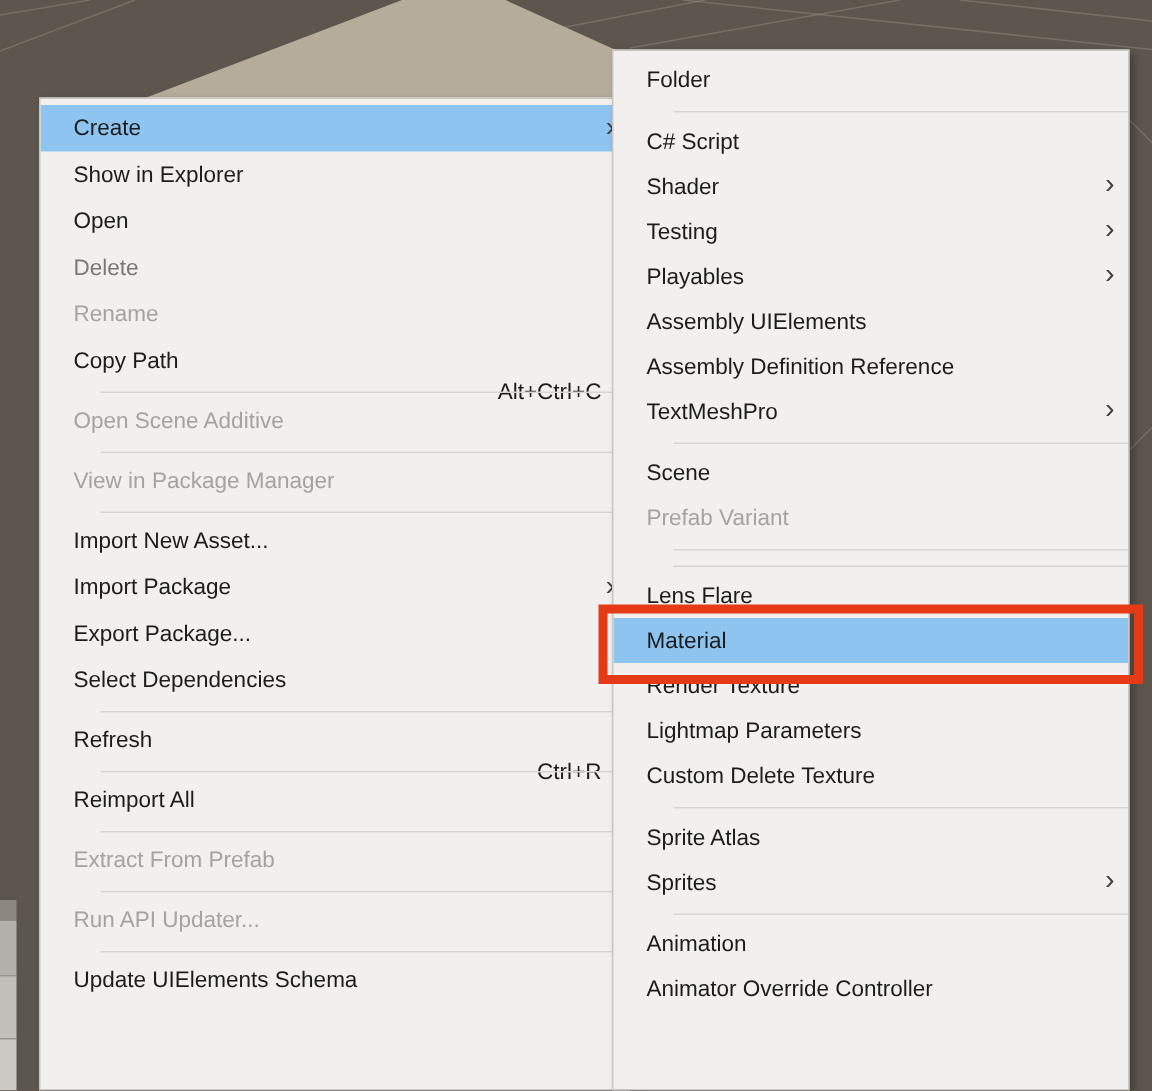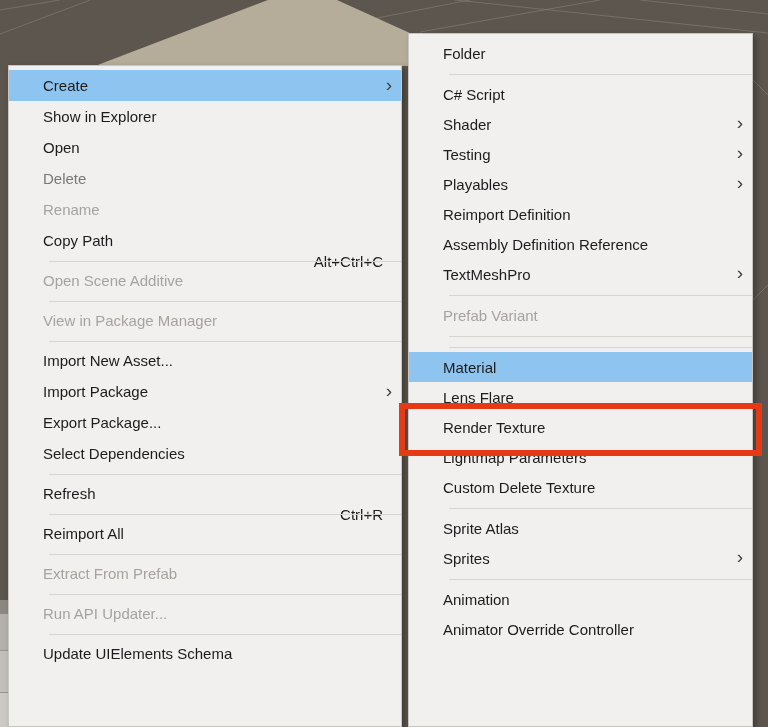--- a/index.html
+++ b/index.html
@@ -21,25 +21,25 @@
     background:var(--roof);
     clip-path:polygon(95px 66px,268px 0,337px 0,412px 34px,412px 66px);
   }
   .panel-strip{position:absolute;left:0;width:11px;z-index:2;}
   .menu{
     position:absolute; background:var(--menu-bg);
     border:1px solid var(--menu-border);
     box-shadow:3px 3px 6px rgba(0,0,0,0.32);
     padding-top:4px; overflow:hidden;
   }
-  .menu-left{left:8px; top:65px; width:394px; height:662px; z-index:5;}
+  .menu-left{left:26px; top:65px; width:394px; height:662px; z-index:5;}
   .menu-sub{left:408px; top:33px; width:345px; height:694px; z-index:6;}
   .mi{
     position:relative; display:flex; align-items:center;
-    padding-left:34px; padding-right:18px;
+    padding-left:22px; padding-right:18px;
   }
   .menu-left .mi{height:31px;}
   .menu-sub .mi{height:30px;}
   .mi.hl{background:var(--hl);}
   .mi.dis .lbl{color:var(--dis);text-align:center;}
   .mi.dim .lbl{color:var(--dim);}
   .mi .shortcut{margin-left:auto;margin-top:42px;}
   .mi .arrow{
     position:absolute; right:9px; top:50%; transform:translateY(-56%);
     font-size:19px; line-height:1; color:#3f3f3f;
@@ -176,48 +176,51 @@
     </div>
     <div class="mi">
       <span class="lbl">Testing</span>
       <span class="arrow">›</span>
     </div>
     <div class="mi">
       <span class="lbl">Playables</span>
       <span class="arrow">›</span>
     </div>
     <div class="mi">
-      <span class="lbl">Reimport Definition</span>
+      <span class="lbl">Assembly UIElements</span>
     </div>
     <div class="mi">
       <span class="lbl">Assembly Definition Reference</span>
     </div>
     <div class="mi">
       <span class="lbl">TextMeshPro</span>
       <span class="arrow">›</span>
     </div>
     <div class="msep">
       <div class="line"></div>
     </div>
+    <div class="mi">
+      <span class="lbl">Scene</span>
+    </div>
     <div class="mi dis">
       <span class="lbl">Prefab Variant</span>
     </div>
     <div class="msep">
       <div class="line"></div>
     </div>
     <div class="msep">
       <div class="line"></div>
+    </div>
+    <div class="mi">
+      <span class="lbl">Lens Flare</span>
     </div>
     <div class="mi hl">
       <span class="lbl">Material</span>
     </div>
     <div class="mi">
-      <span class="lbl">Lens Flare</span>
-    </div>
-    <div class="mi">
       <span class="lbl">Render Texture</span>
     </div>
     <div class="mi">
       <span class="lbl">Lightmap Parameters</span>
     </div>
     <div class="mi">
       <span class="lbl">Custom Delete Texture</span>
     </div>
     <div class="msep">
       <div class="line"></div>

